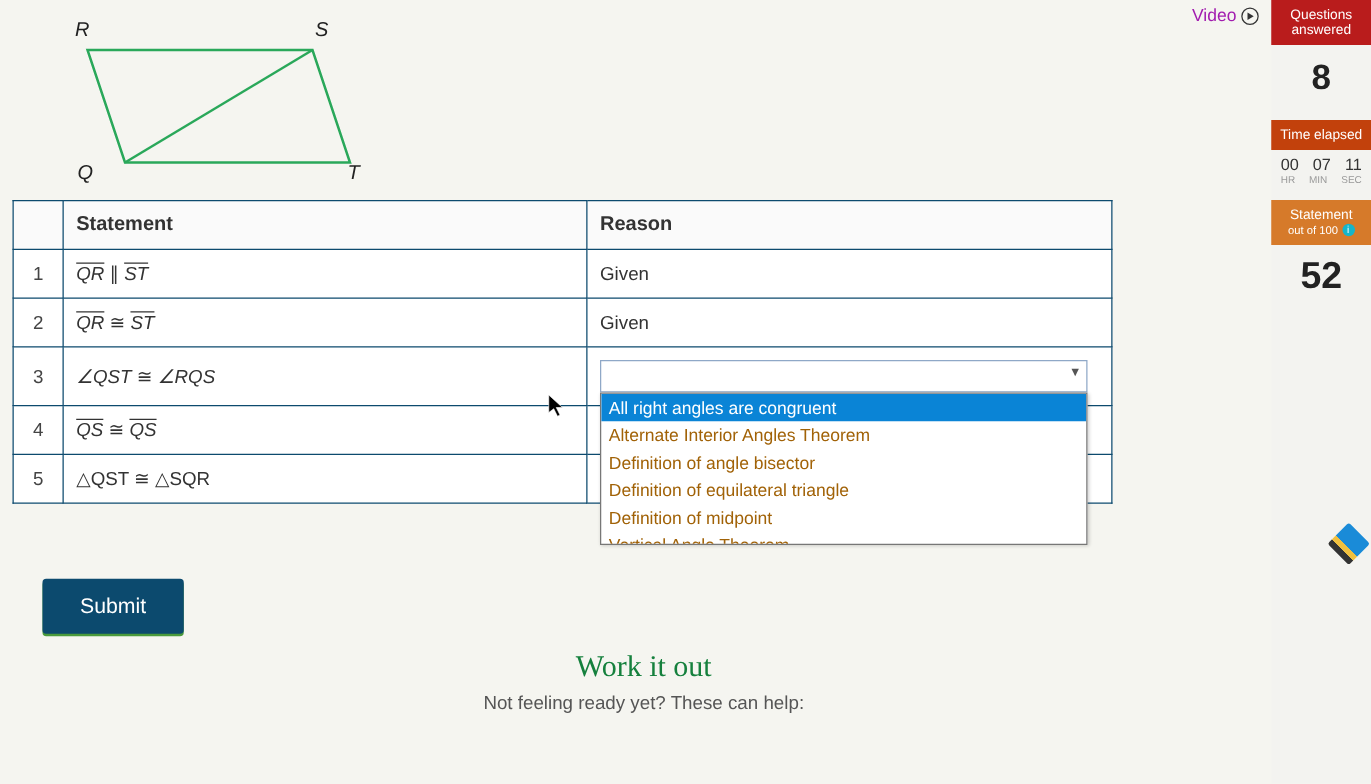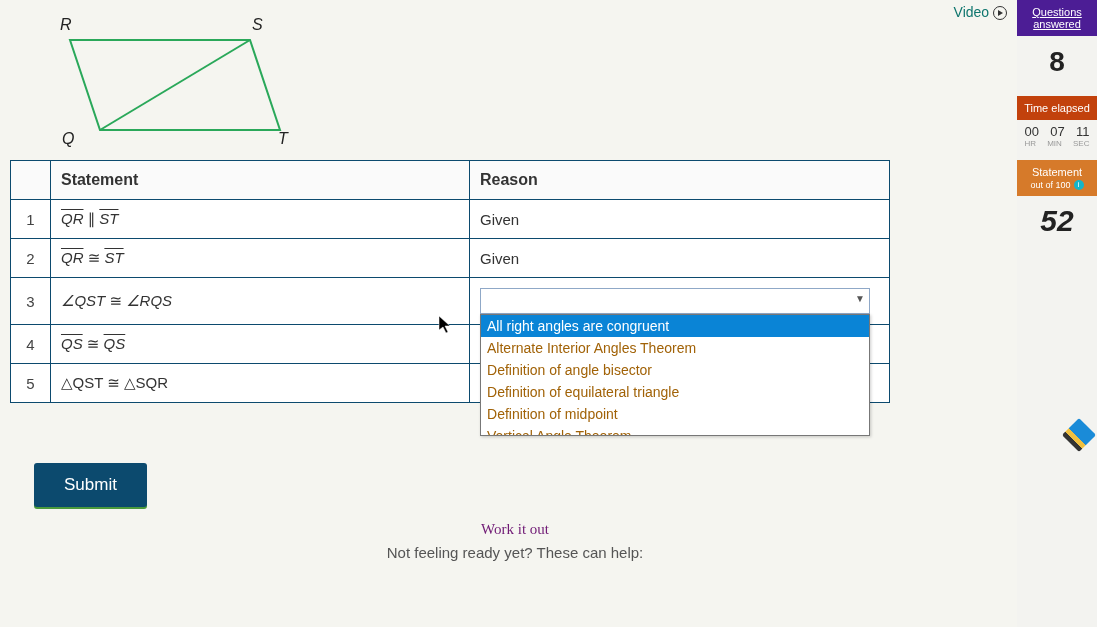--- a/index.html
+++ b/index.html
@@ -37,36 +37,36 @@
 .combo-arrow { position: absolute; right: 4px; top: 4px; font-size: 10px; color: #555; }
 .dropdown { position: absolute; top: 26px; left: 0; width: 390px; border: 1px solid #777; background: #fff; z-index: 100; box-shadow: 1px 1px 3px rgba(0,0,0,.2); max-height: 122px; overflow: hidden; }
 .dropdown .opt { padding: 3px 6px; font-size: 14px; color: #a16207; cursor: pointer; }
 .dropdown .opt.hl { background: #0a84d6; color: #fff; }
 
 .cursor { position: absolute; top: 315px; left: 438px; z-index: 200; font-size: 18px; color: #000; }
 
 .submit-btn { margin: 60px 0 0 24px; background: #0c4a6e; color: #fff; border: none; border-radius: 3px; padding: 12px 30px; font-size: 17px; cursor: pointer; box-shadow: 0 2px 0 #4a9a3c; }
 
 .bottom-area { text-align: center; margin-top: 14px; }
-.work-it { color: #701a75; font-family: Georgia, serif; font-size: 15px; }
+.work-it { color: #15803d; font-family: Georgia, serif; font-size: 24px; }
 .not-ready { color: #555; font-size: 15px; margin-top: 6px; }
 
 
 .sidebar { position: absolute; right: 0; top: 0; width: 80px; height: 627px; background: #f3f3f0; font-size: 11px; }
-.video-link { position: absolute; right: 90px; top: 4px; font-size: 14px; color: #0f766e; }
+.video-link { position: absolute; right: 90px; top: 4px; font-size: 14px; color: #a21caf; }
 .video-link .play { display: inline-block; border: 1.5px solid #333; border-radius: 50%; width: 14px; height: 14px; position: relative; vertical-align: middle; }
 .video-link .play::after { content: ''; position: absolute; left: 4px; top: 2.5px; border-left: 5px solid #333; border-top: 3.5px solid transparent; border-bottom: 3.5px solid transparent; }
 .panel { color: #fff; text-align: center; padding: 6px 2px; }
-.panel.q { background: #4c1d95; text-decoration: underline; }
+.panel.q { background: #b91c1c; }
 .panel.t { background: #c2410c; margin-top: 8px; }
 .panel.s { background: #d67a2a; margin-top: 8px; }
 .big-num { font-size: 28px; font-weight: bold; color: #222; text-align: center; padding: 10px 0; }
 .time-row { display: flex; justify-content: space-around; font-size: 13px; color: #333; padding: 4px 2px 0 2px; }
 .time-lab { display: flex; justify-content: space-around; font-size: 8px; color: #999; padding: 0 2px 4px 2px; }
-.score-num { font-size: 30px; font-weight: bold; color: #222; text-align: center; padding: 8px 0; font-style: italic; }
+.score-num { font-size: 30px; font-weight: bold; color: #222; text-align: center; padding: 8px 0; }
 .info-dot { display:inline-block; width:10px; height:10px; border-radius:50%; background:#15b5c9; color:#fff; font-size:8px; line-height:10px; vertical-align:middle; }
 .pencil { position: absolute; right: 6px; bottom: 180px; width: 24px; height: 24px; transform: rotate(45deg); background: linear-gradient(#1a8bd8 60%, #f0c040 60% 80%, #333 80%); border-radius: 2px; }
 </style>
 </head>
 <body>
 
 <div class="main">
 
   <div class="figure">
     <svg width="260" height="130">

